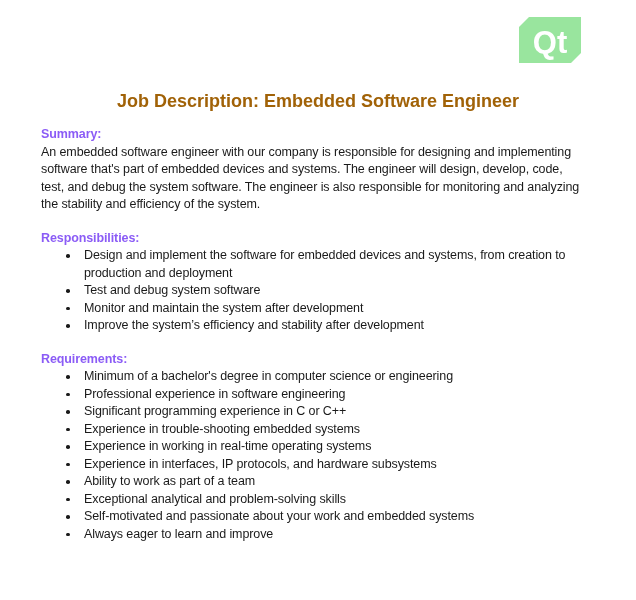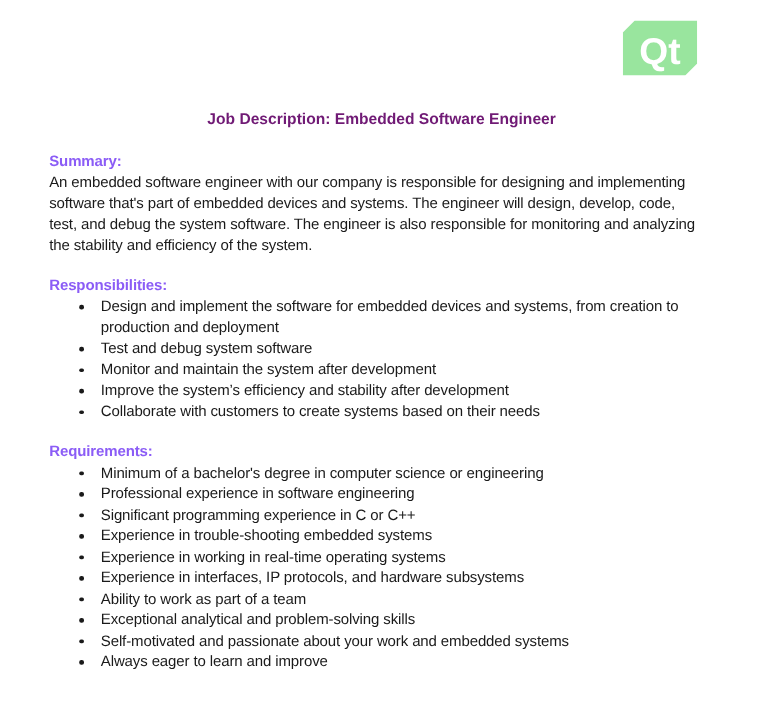--- a/index.html
+++ b/index.html
@@ -23,23 +23,23 @@
     top: 17px;
     width: 62px;
     height: 46px;
   }
   .doc-title {
     position: absolute;
     left: 0;
     right: 0;
     top: 91px;
     text-align: center;
-    font-size: 13px;
+    font-size: 18px;
     font-weight: bold;
-    color: #701a75;
+    color: #a16207;
   }
   .content {
     position: absolute;
     left: 41px;
     top: 126px;
     width: 541px;
     font-size: 12.5px;
     letter-spacing: -0.1px;
     line-height: 17.5px;
   }
@@ -92,21 +92,20 @@
     </div>
 
     <div class="section">
       <div class="section-heading">Responsibilities:</div>
       <ul class="bullet-list">
 
       <li>Design and implement the software for embedded devices and systems, from creation to production and deployment</li>
           <li>Test and debug system software</li>
           <li>Monitor and maintain the system after development</li>
           <li>Improve the system’s efficiency and stability after development</li>
-          <li>Collaborate with customers to create systems based on their needs</li>
         </ul>
     </div>
 
     <div class="section">
       <div class="section-heading">Requirements:</div>
       <ul class="bullet-list">
 
       <li>Minimum of a bachelor's degree in computer science or engineering</li>
           <li>Professional experience in software engineering</li>
           <li>Significant programming experience in C or C++</li>

